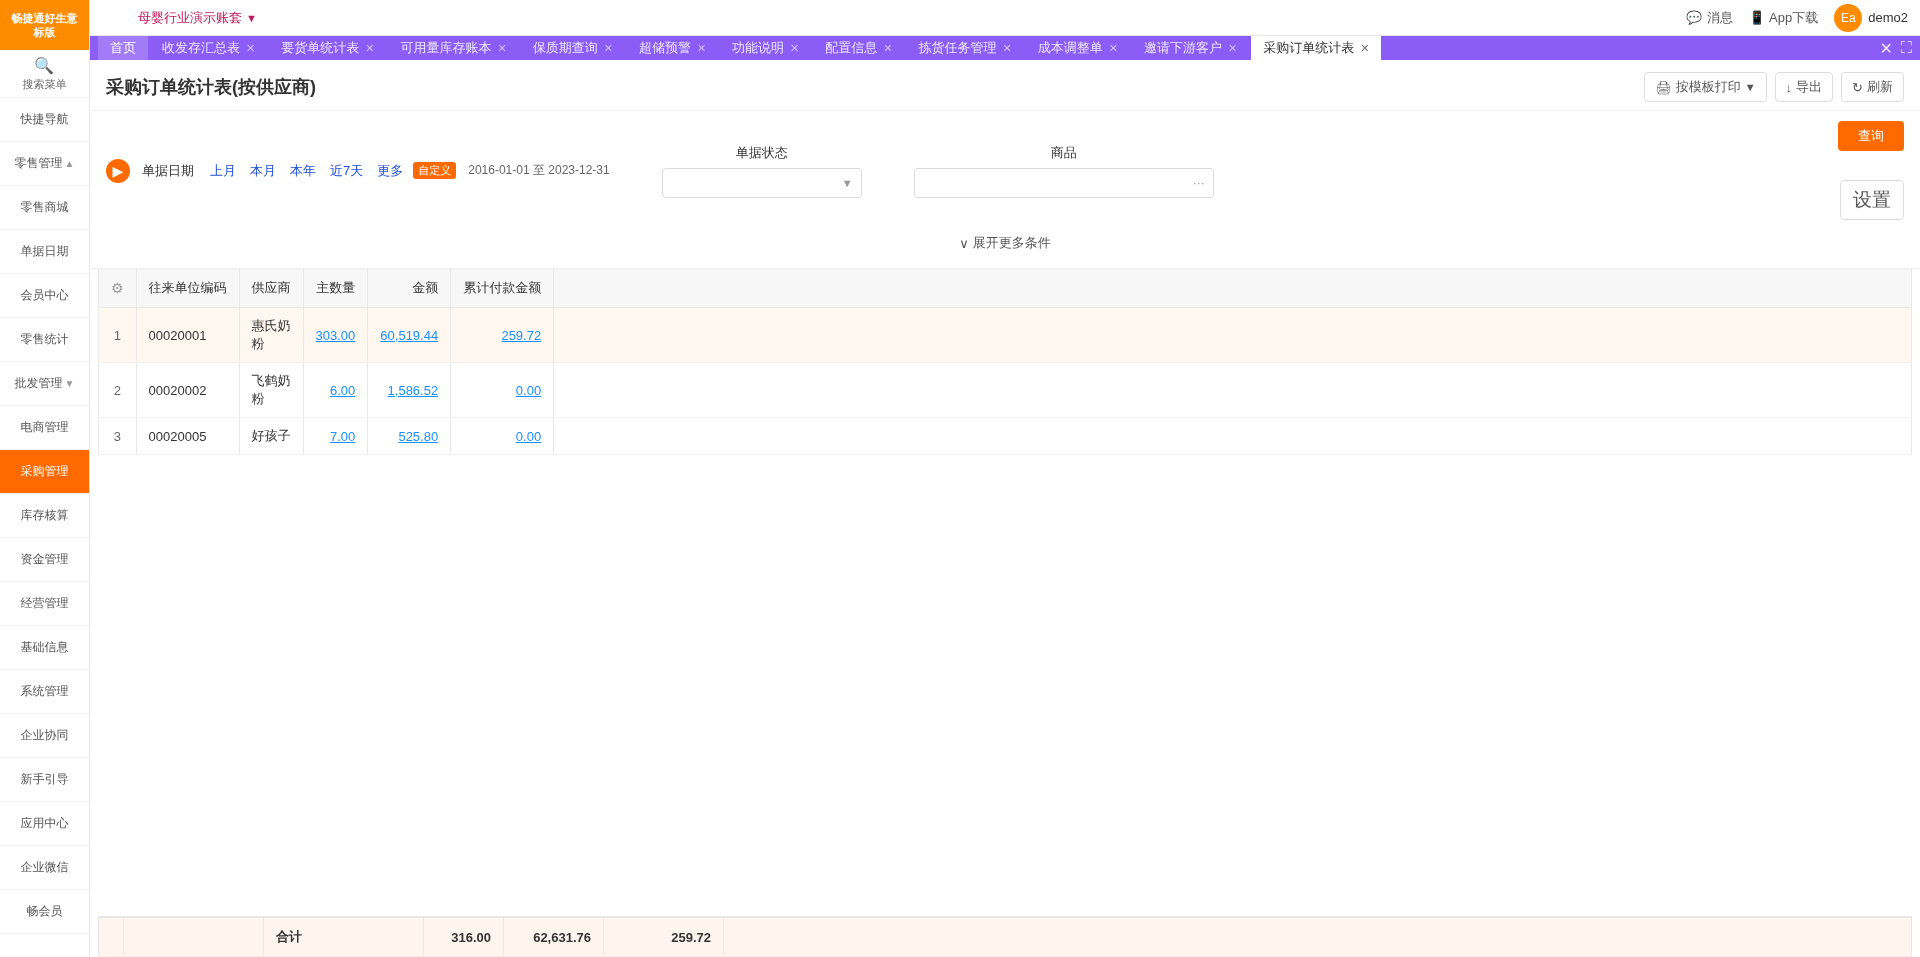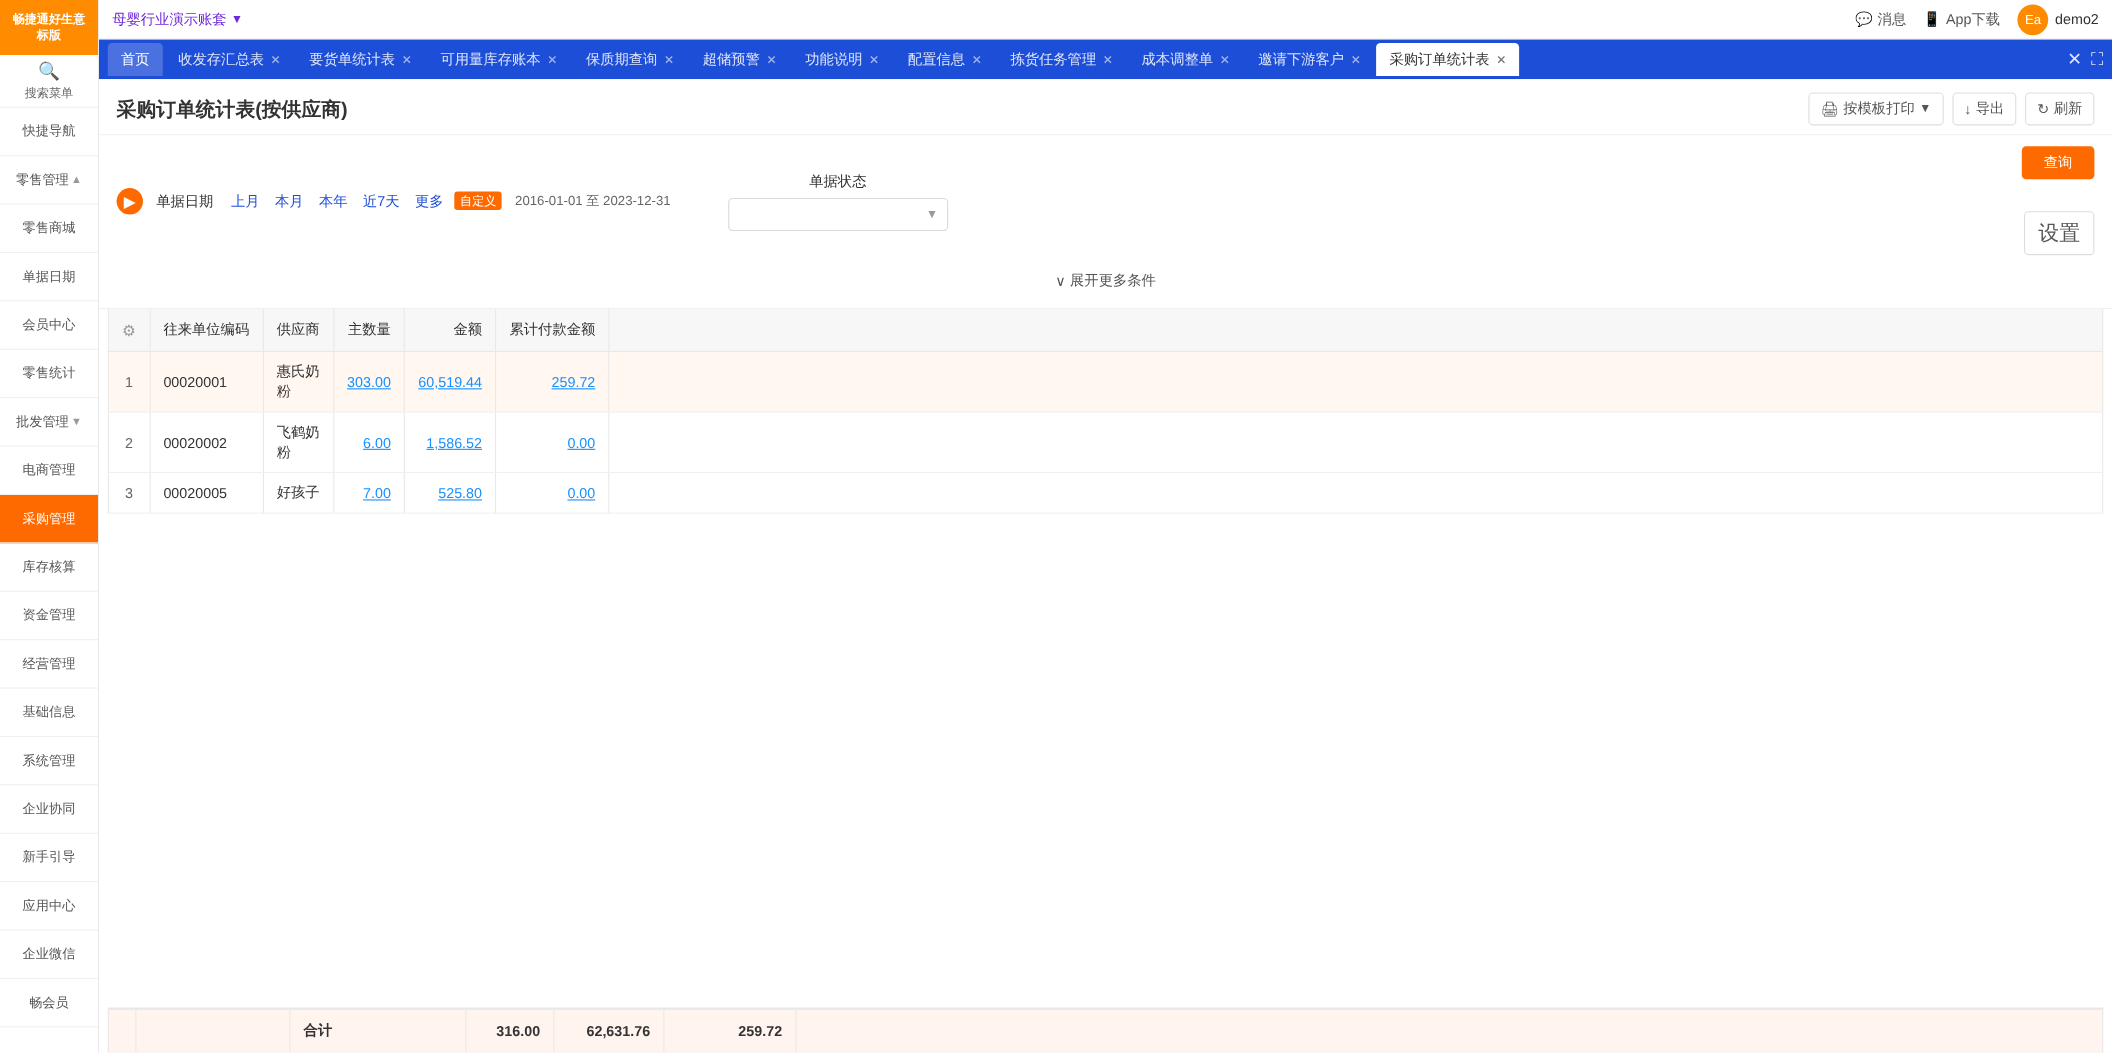--- a/index.html
+++ b/index.html
@@ -18,30 +18,30 @@
     .sidebar-nav-label { font-size: 12px; color: #555; text-align: center; }
     .sidebar-nav-item.has-arrow { flex-direction: row; justify-content: center; gap: 2px; }
     .sidebar-nav-arrow { font-size: 10px; color: #999; }
 
     
     .main-area { flex: 1; display: flex; flex-direction: column; height: 957px; overflow: hidden; }
 
     
     .topbar { height: 36px; background: #fff; border-bottom: 1px solid #e8e8e8; display: flex; align-items: center; justify-content: space-between; padding: 0 12px; flex-shrink: 0; }
     .topbar-left { display: flex; align-items: center; gap: 6px; }
-    .topbar-dropdown { font-size: 13px; color: #6d28d9; cursor: pointer; display: flex; align-items: center; gap: 4px; }
+    .topbar-dropdown { font-size: 13px; color: #be185d; cursor: pointer; display: flex; align-items: center; gap: 4px; margin-left: 36px; }
     .topbar-right { display: flex; align-items: center; gap: 16px; }
     .topbar-msg { display: flex; align-items: center; gap: 4px; font-size: 13px; color: #555; cursor: pointer; }
     .topbar-app { display: flex; align-items: center; gap: 4px; font-size: 13px; color: #555; cursor: pointer; }
     .topbar-user { display: flex; align-items: center; gap: 6px; cursor: pointer; }
     .user-avatar { width: 28px; height: 28px; border-radius: 50%; background: #ff8c00; display: flex; align-items: center; justify-content: center; color: #fff; font-size: 12px; }
     .user-name { font-size: 13px; color: #333; }
 
     
-    .tabbar { height: 36px; background: #1d4ed8; display: flex; align-items: center; padding: 0 8px; gap: 2px; flex-shrink: 0; overflow-x: auto; }
+    .tabbar { height: 24px; background: #8b5cf6; display: flex; align-items: center; padding: 0 8px; gap: 2px; flex-shrink: 0; overflow-x: auto; }
     .tab-item { height: 30px; padding: 0 12px; display: flex; align-items: center; gap: 6px; border-radius: 4px 4px 0 0; cursor: pointer; font-size: 13px; color: rgba(255,255,255,0.85); flex-shrink: 0; }
     .tab-item.active { background: #fff; color: #333; }
     .tab-item.home { background: rgba(255,255,255,0.2); color: #fff; }
     .tab-close { font-size: 11px; color: inherit; cursor: pointer; opacity: 0.7; }
     .tabbar-actions { margin-left: auto; display: flex; align-items: center; gap: 8px; flex-shrink: 0; }
     .tabbar-btn { color: rgba(255,255,255,0.85); cursor: pointer; font-size: 16px; }
 
     
     .content { flex: 1; background: #fff; overflow: hidden; display: flex; flex-direction: column; }
 
@@ -282,20 +282,27 @@
         <span class="date-range">2016-01-01 至 2023-12-31</span>
 
         <div class="filter-field" style="margin-left: 40px;">
           <span class="filter-field-label">单据状态</span>
           <div class="filter-select" style="min-width:200px;">
             <span></span>
             <span style="font-size:11px; color:#999;">▼</span>
           </div>
         </div>
 
+        <div class="filter-field" style="margin-left: 40px;">
+          <span class="filter-field-label">商品</span>
+          <div class="filter-input" style="min-width:300px;">
+            <span style="color:#ccc;"></span>
+            <span style="font-size:12px; color:#999;">···</span>
+          </div>
+        </div>
 
         <div class="query-btn-group" style="margin-left: auto; gap: 25px;">
           <button class="btn-query">查询</button>
           <button class="btn-settings">设置</button>
         </div>
       </div>
       <div class="expand-more-row">
         <div class="filter-more-btn">
           <span>∨</span>
           <span>展开更多条件</span>

